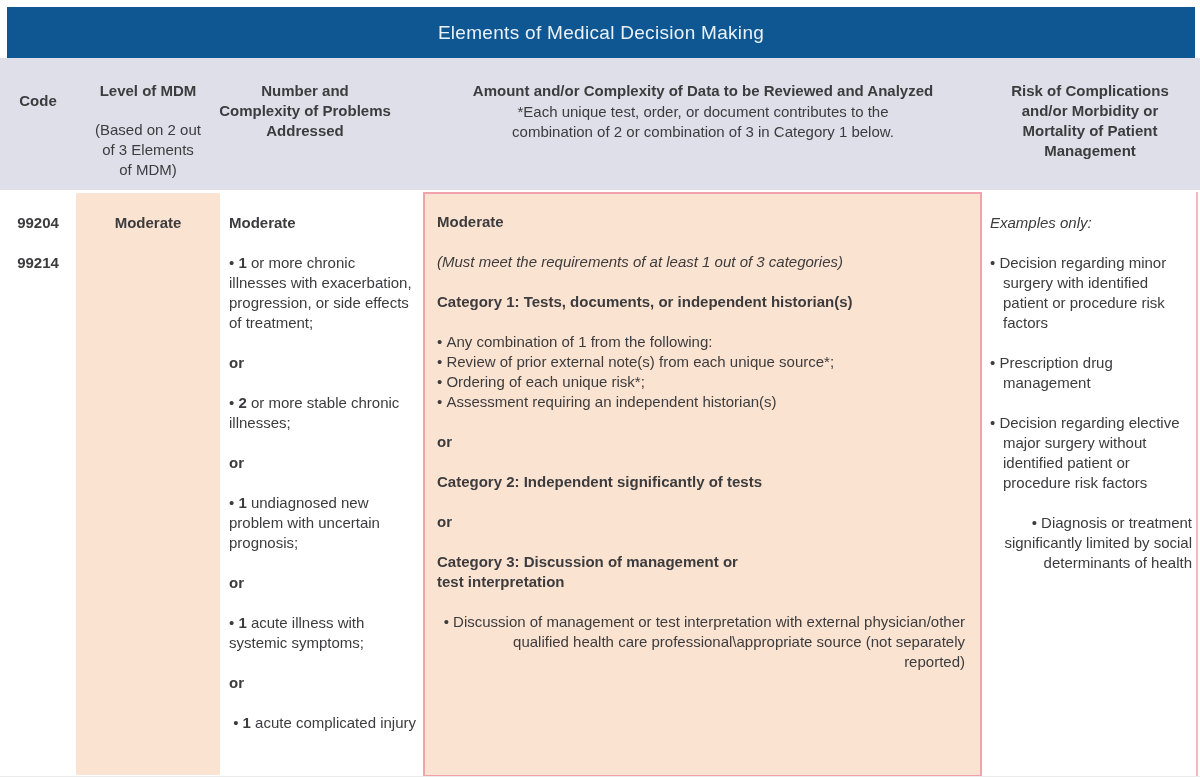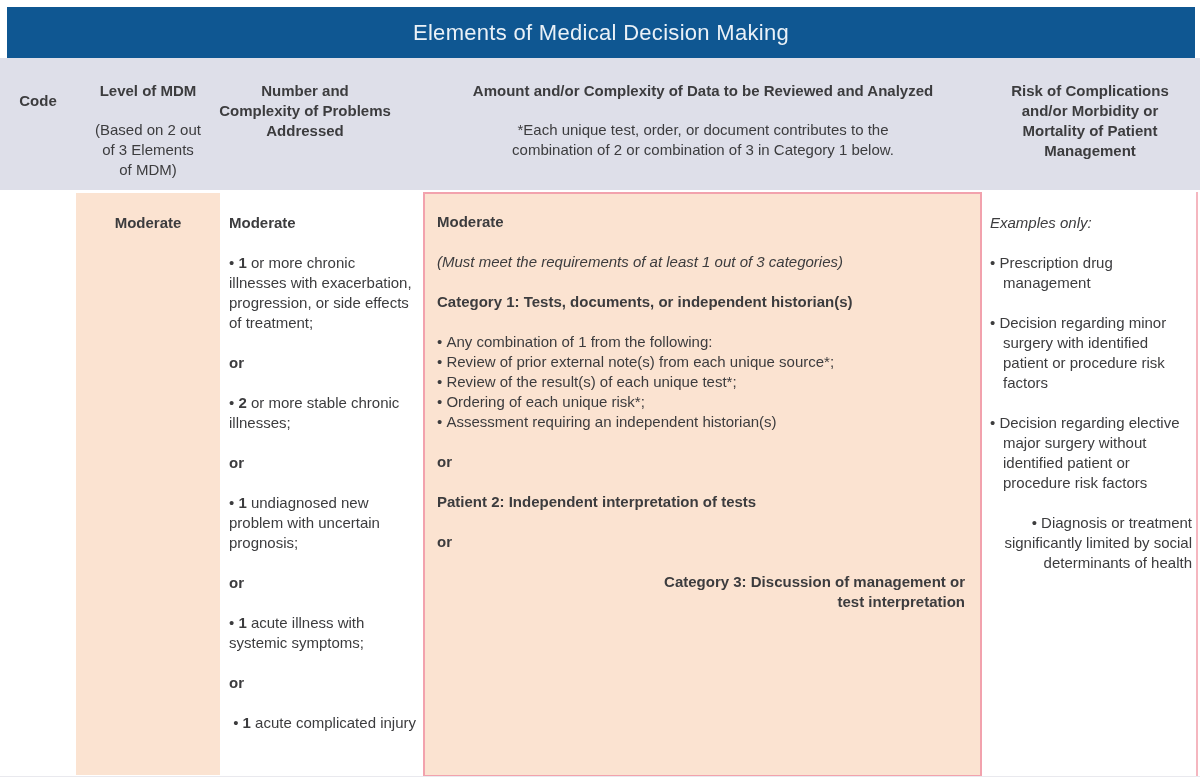--- a/index.html
+++ b/index.html
@@ -23,30 +23,30 @@
   .italic{font-style:italic;}
   .pre{white-space:pre-line;}
   .para{margin:0 0 20px 0;}
   .para:last-child{margin-bottom:0;text-align:right;}
   .hang{padding-left:13px;text-indent:-13px;}
   .bullet::before{content:"\2022\00a0";}
   
   .title-bar{
     left:7px;top:7px;width:1188px;height:51px;background:var(--header_blue);
     display:flex;align-items:center;justify-content:center;
-    color:var(--title_text);font-size:22px;letter-spacing:.3px;
+    color:var(--title_text);font-size:19px;letter-spacing:.3px;
   }
   
   .header-band{left:0;top:58px;width:1200px;height:132px;background:var(--band_lavender);}
   .code-h{left:6px;top:91px;width:64px;}
   .level-h{left:78px;top:81px;width:140px;}
   .level-h .sub{margin-top:19px;}
   .problems-h{left:212px;top:81px;width:186px;}
   .data-h{left:428px;top:81px;width:550px;}
-  .data-h .sub{margin-top:19px;}
+  .data-h .sub{margin-top:1px;}
   .risk-h{left:988px;top:81px;width:204px;}
   
   .level-col-bg{left:76px;top:193px;width:144px;height:582px;background:var(--peach);}
   .data-box{left:423px;top:192px;width:559px;height:585px;background:var(--peach);
     border:2px solid var(--pink_border);box-sizing:border-box;}
   .right-edge-line{left:1196px;top:192px;width:4px;height:585px;
     border-left:2px solid var(--pink_faint);box-sizing:border-box;}
   .bottom-hairline{left:0;top:776px;width:1200px;height:1px;background:#E9E9EE;}
   
   .code-cell{left:6px;top:213px;width:64px;}
@@ -90,20 +90,24 @@
   <div class="abs risk-h center bold pre">Risk of Complications
 and/or Morbidity or
 Mortality of Patient
 Management</div>
 
   <div class="abs level-col-bg"></div>
   <div class="abs data-box"></div>
   <div class="abs right-edge-line"></div>
   <div class="abs bottom-hairline"></div>
 
+  <div class="abs code-cell center bold">
+    <div class="code-line">99204</div>
+    <div class="code-line">99214</div>
+  </div>
 
   <div class="abs level-cell center bold">Moderate</div>
 
   <div class="abs problems-cell">
     <div class="para bold">Moderate</div>
     <div class="para bullet"><b>1</b><span> or more chronic illnesses with exacerbation, progression, or side effects of treatment;</span></div>
     <div class="para bold">or</div>
     <div class="para bullet"><b>2</b><span> or more stable chronic illnesses;</span></div>
     <div class="para bold">or</div>
     <div class="para bullet"><b>1</b><span> undiagnosed new problem with uncertain prognosis;</span></div>
@@ -113,32 +117,32 @@
     <div class="para bullet"><b>1</b><span> acute complicated injury</span></div>
   </div>
 
   <div class="abs data-cell">
     <div class="para bold">Moderate</div>
     <div class="para italic">(Must meet the requirements of at least 1 out of 3 categories)</div>
     <div class="para bold">Category 1: Tests, documents, or independent historian(s)</div>
     <div class="para tight">
       <div class="hang bullet">Any combination of 1 from the following:</div>
       <div class="hang bullet">Review of prior external note(s) from each unique source*;</div>
-      <div class="hang bullet">Review of the result(s) of each unique test*;</div>
       <div class="hang bullet">Ordering of each unique risk*;</div>
       <div class="hang bullet">Assessment requiring an independent historian(s)</div>
     </div>
     <div class="para bold">or</div>
-    <div class="para bold">Patient 2: Independent interpretation of tests</div>
+    <div class="para bold">Category 2: Independent significantly of tests</div>
     <div class="para bold">or</div>
     <div class="para bold pre">Category 3: Discussion of management or
 test interpretation</div>
+    <div class="para hang bullet">Discussion of management or test interpretation with external physician/other qualified health care professional\appropriate source (not separately reported)</div>
   </div>
 
   <div class="abs risk-cell">
     <div class="para italic">Examples only:</div>
+    <div class="para hang bullet">Decision regarding minor surgery with identified patient or procedure risk factors</div>
     <div class="para hang bullet">Prescription drug management</div>
-    <div class="para hang bullet">Decision regarding minor surgery with identified patient or procedure risk factors</div>
     <div class="para hang bullet">Decision regarding elective major surgery without identified patient or procedure risk factors</div>
     <div class="para hang bullet">Diagnosis or treatment significantly limited by social determinants of health</div>
   </div>
 
 </div>
 
 </body></html>

